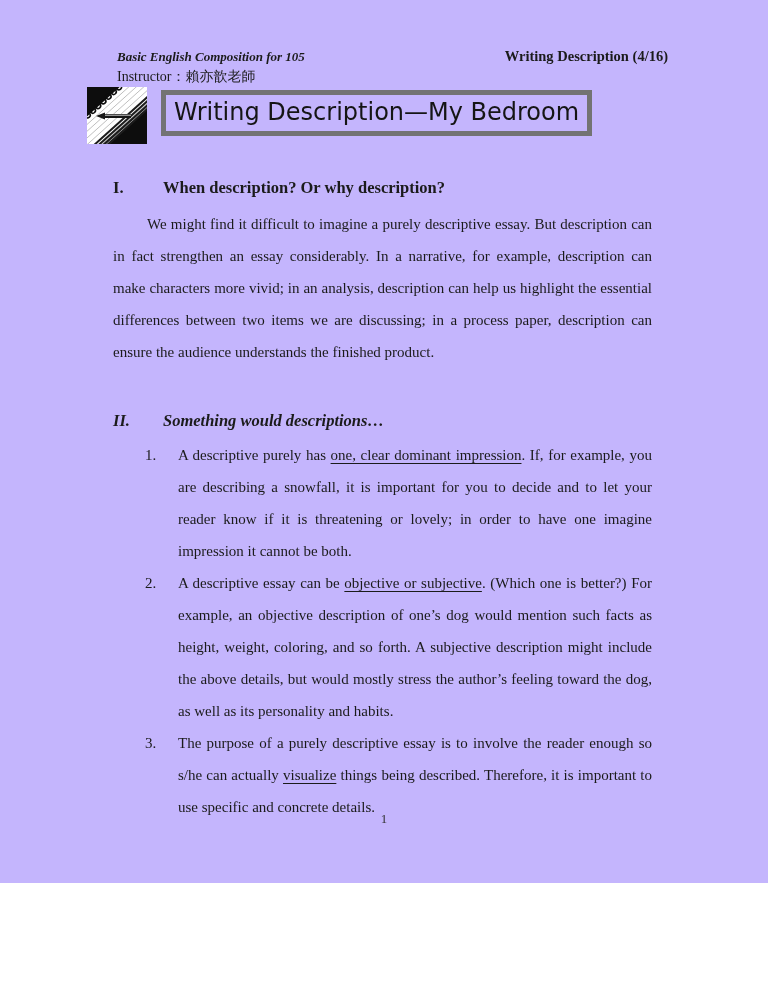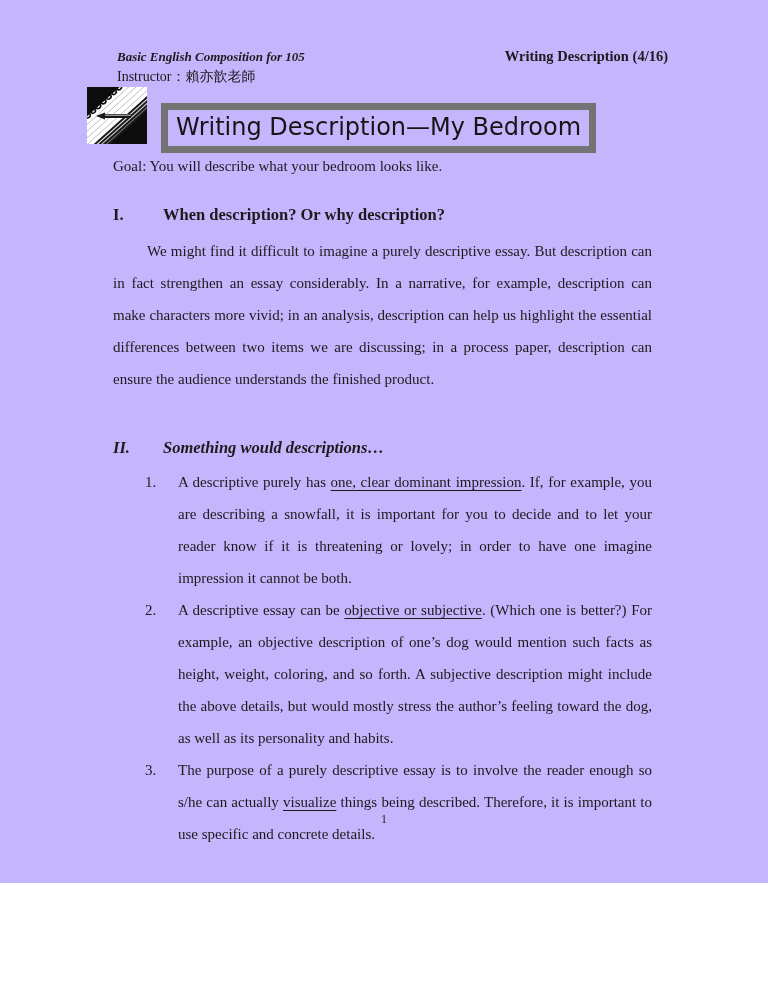--- a/index.html
+++ b/index.html
@@ -40,23 +40,23 @@
   }
   .banner {
     display: flex;
     align-items: flex-start;
     margin-left: -26px;
     margin-top: 1px;
     height: 62px;
   }
   .icon-wrap { width: 60px; height: 57px; flex: none; display: block; }
   .banner-box {
-    border: 7px solid #737373;
+    border: 5px solid #737373;
     margin-left: 14px;
-    margin-top: 16px;
+    margin-top: 3px;
     padding: 2px 8px 4px 8px;
     font-family: "DejaVu Sans", sans-serif;
     font-size: 24px;
     line-height: 30px;
     white-space: nowrap;
     color: #151515;
   }
   .goal { margin: 7px 0 0 0; font-size: 15px; line-height: 20px; }
   .section-heading {
     display: flex;
@@ -130,21 +130,20 @@
         <rect x="18" y="27" width="26" height="4" fill="#161616"></rect>
         <polygon points="9,29 18,25.6 18,32.4" fill="#161616"></polygon>
         <line x1="18" y1="28.2" x2="44" y2="28.2" stroke="#ffffff" stroke-width="0.8"></line>
       </g>
     </svg>
     <div class="banner-box">
       <span>Writing Description—My Bedroom</span>
     </div>
   </div>
 
-  <p class="goal">Goal: You will describe what your bedroom looks like.</p>
 
   <div class="section-heading sh1">
     <span class="sec-num">I.</span>
     <span>When description? Or why description?</span>
   </div>
   <p class="para">We might find it difficult to imagine a purely descriptive essay. But description can in fact strengthen an essay considerably. In a narrative, for example, description can make characters more vivid; in an analysis, description can help us highlight the essential differences between two items we are discussing; in a process paper, description can ensure the audience understands the finished product.</p>
 
   <div class="section-heading sh2">
     <span class="sec-num">II.</span>
     <span>Something would descriptions…</span>

